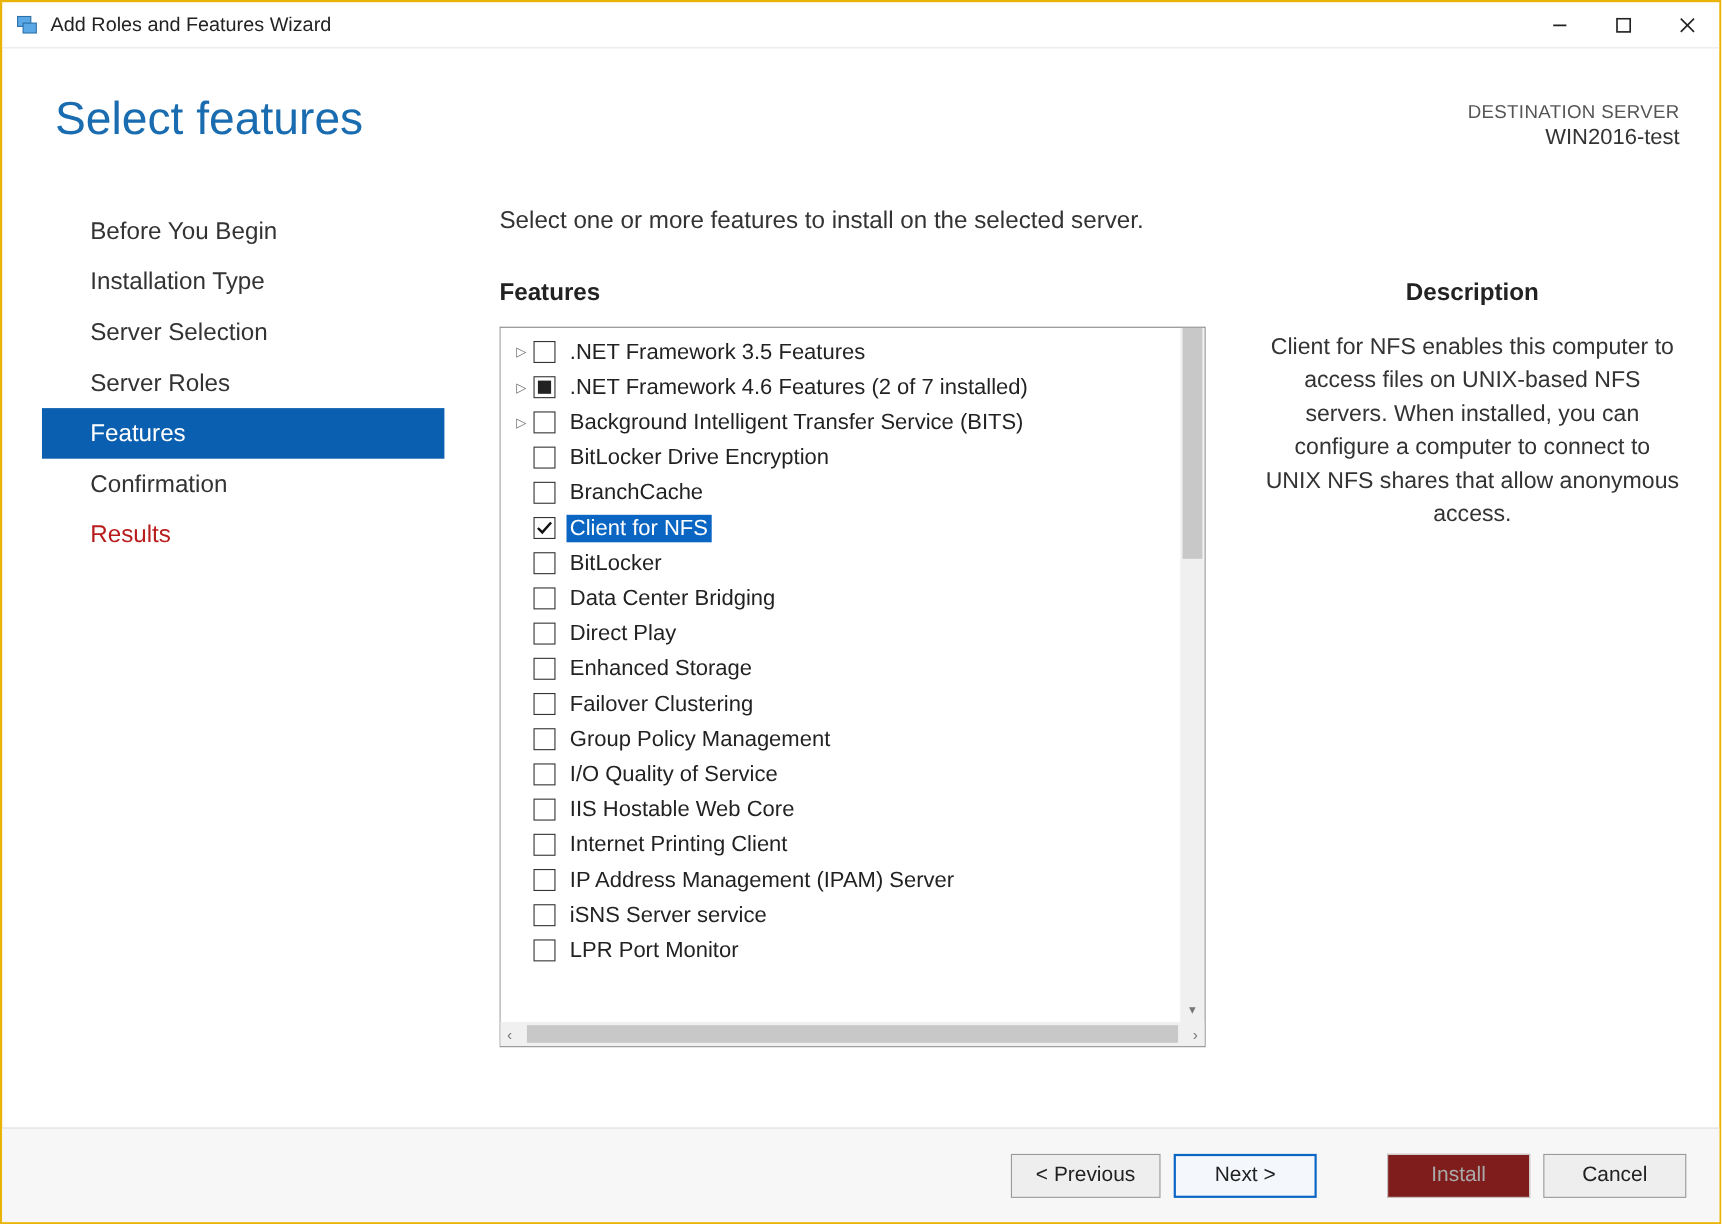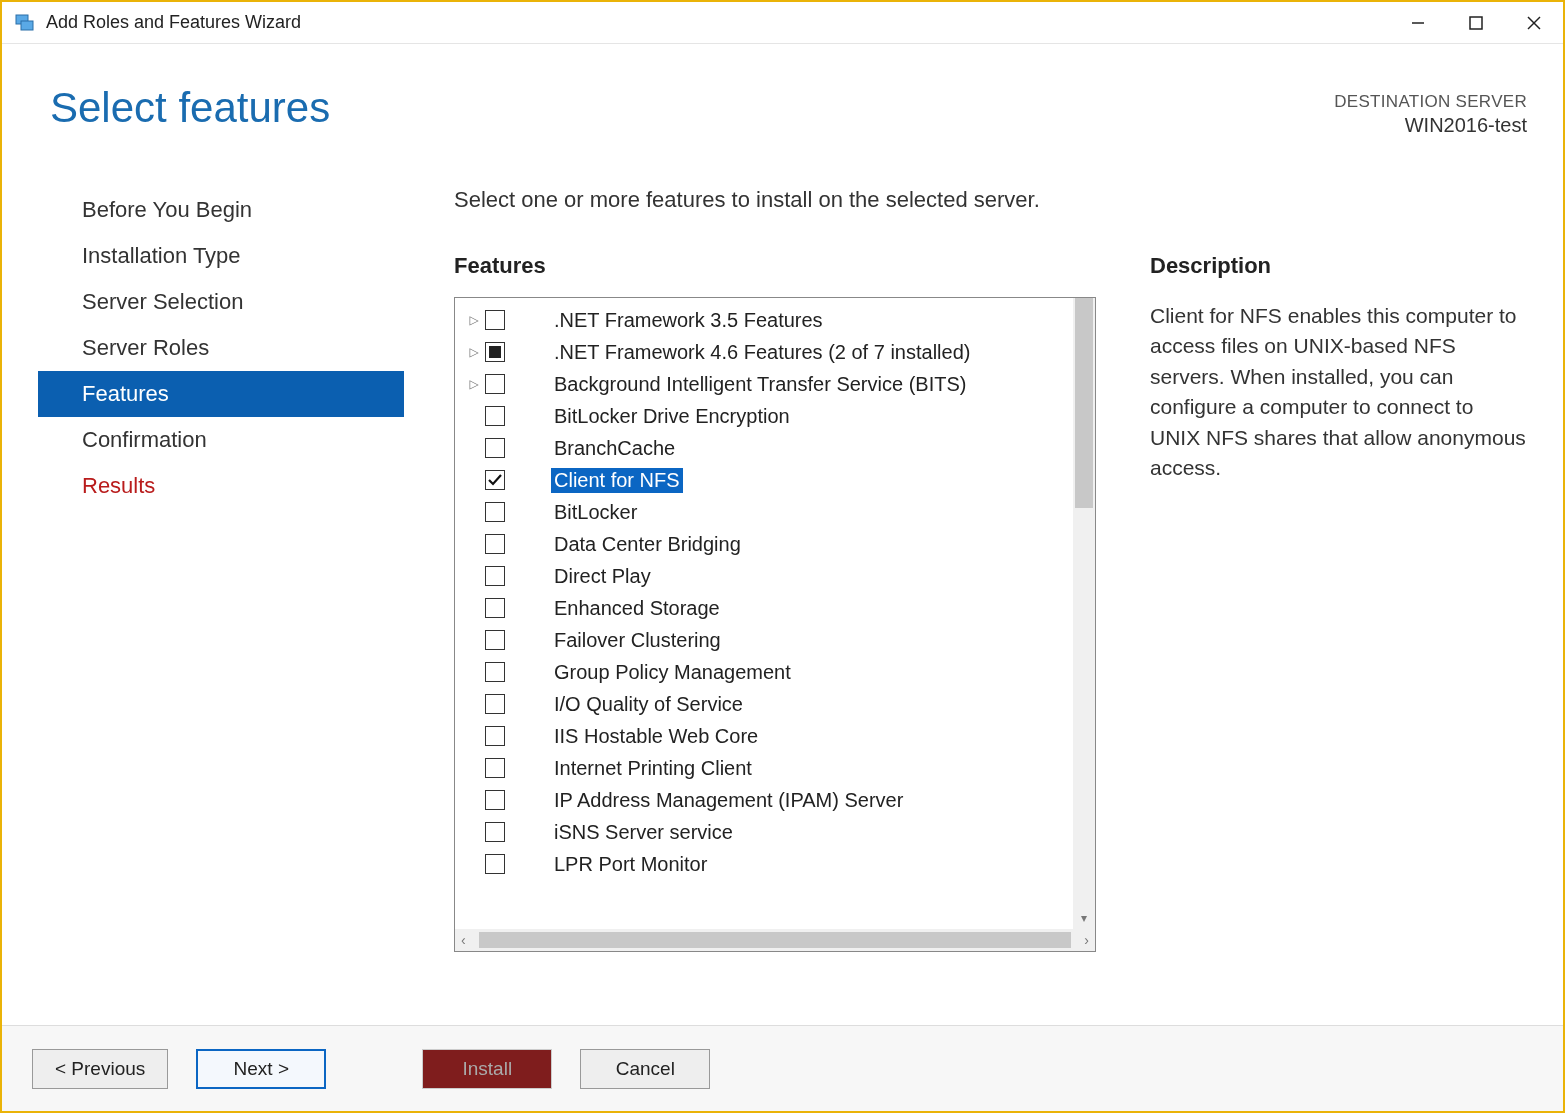--- a/index.html
+++ b/index.html
@@ -223,43 +223,44 @@
     height: 12px;
     background: #222;
   }
   .checkbox.checked {
     color: #111;
   }
   .checkbox.checked svg { display: block; }
   .checkbox svg { display: none; }
   .feature-label {
     padding: 1px 3px;
-    margin-left: 36px;
   }
   .feature-row.selected .feature-label {
     background: #0b66c3;
     color: #fff;
   }
   .desc-col {
     flex: 1;
+    text-align: center;
   }
   .desc-text {
     font-size: 21px;
     color: #333;
     line-height: 1.45;
     padding-top: 4px;
   }
   .footer {
     height: 86px;
     border-top: 1px solid #ddd;
     background: #f7f7f7;
     display: flex;
     align-items: center;
+    justify-content: flex-end;
     padding: 0 30px;
-    gap: 28px;
+    gap: 12px;
     flex-shrink: 0;
   }
   .btn {
     min-width: 130px;
     height: 40px;
     border: 1px solid #999;
     background: #eee;
     font-size: 19px;
     color: #222;
     padding: 0 22px;

